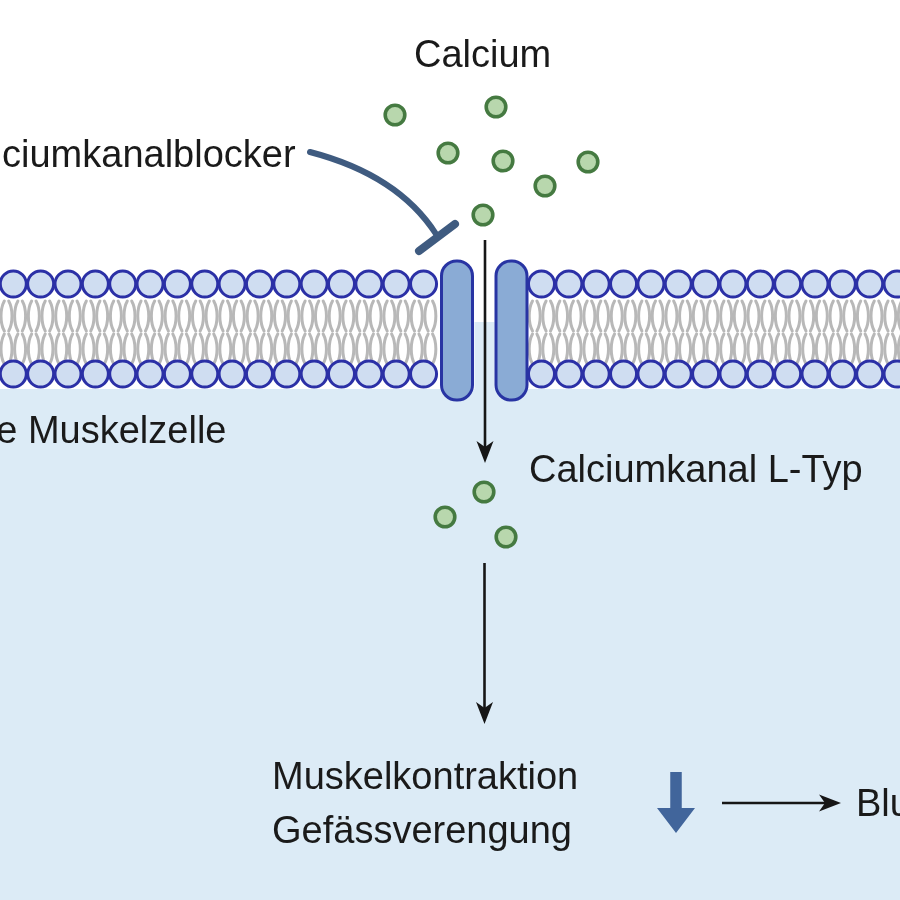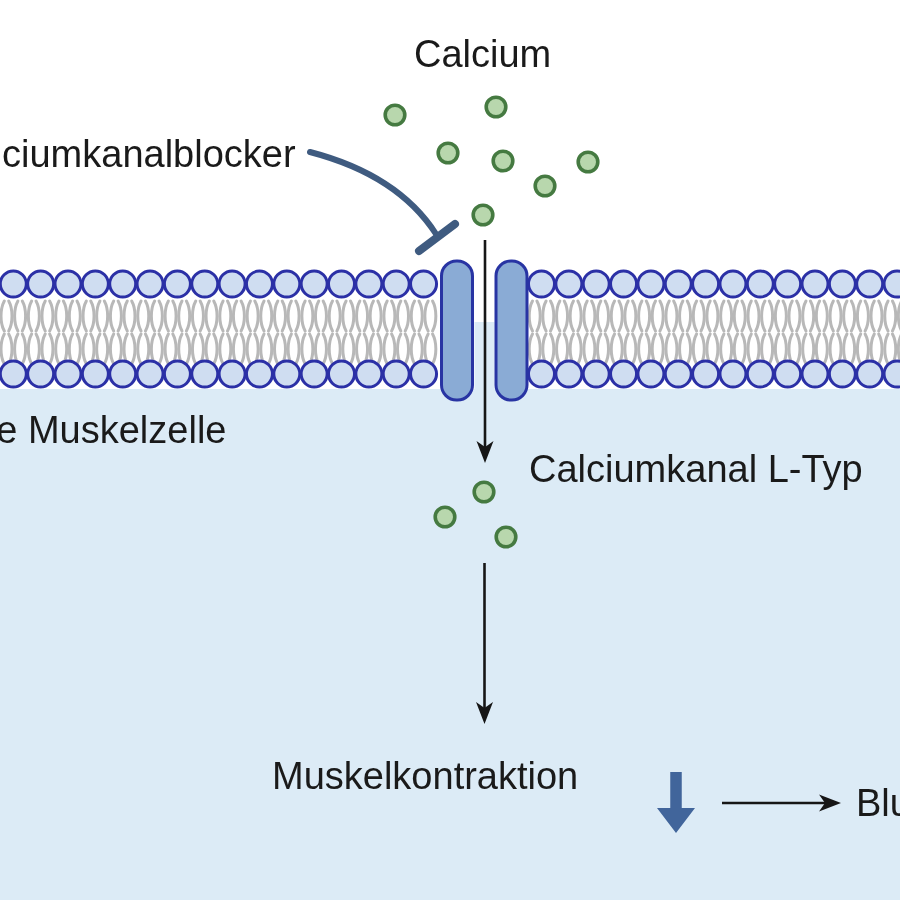--- a/index.html
+++ b/index.html
@@ -344,15 +344,16 @@
       <circle cx="445" cy="517" r="9.8" fill="#b8d7ad" stroke="#457a41" stroke-width="3.6"></circle>
       <circle cx="506" cy="537" r="9.8" fill="#b8d7ad" stroke="#457a41" stroke-width="3.6"></circle>
     </svg>
 
   <div class="label lbl-calcium">Calcium</div>
   <div class="label lbl-blocker">Calciumkanalblocker</div>
   <div class="label lbl-cell">Glatte Muskelzelle</div>
   <div class="label lbl-channel">Calciumkanal L-Typ</div>
   <div class="label lbl-effects">
     <div>Muskelkontraktion</div>
+    <div>Gefässverengung</div>
   </div>
   <div class="label lbl-bp">Blutdruck</div>
 </div>
 
 </body></html>

